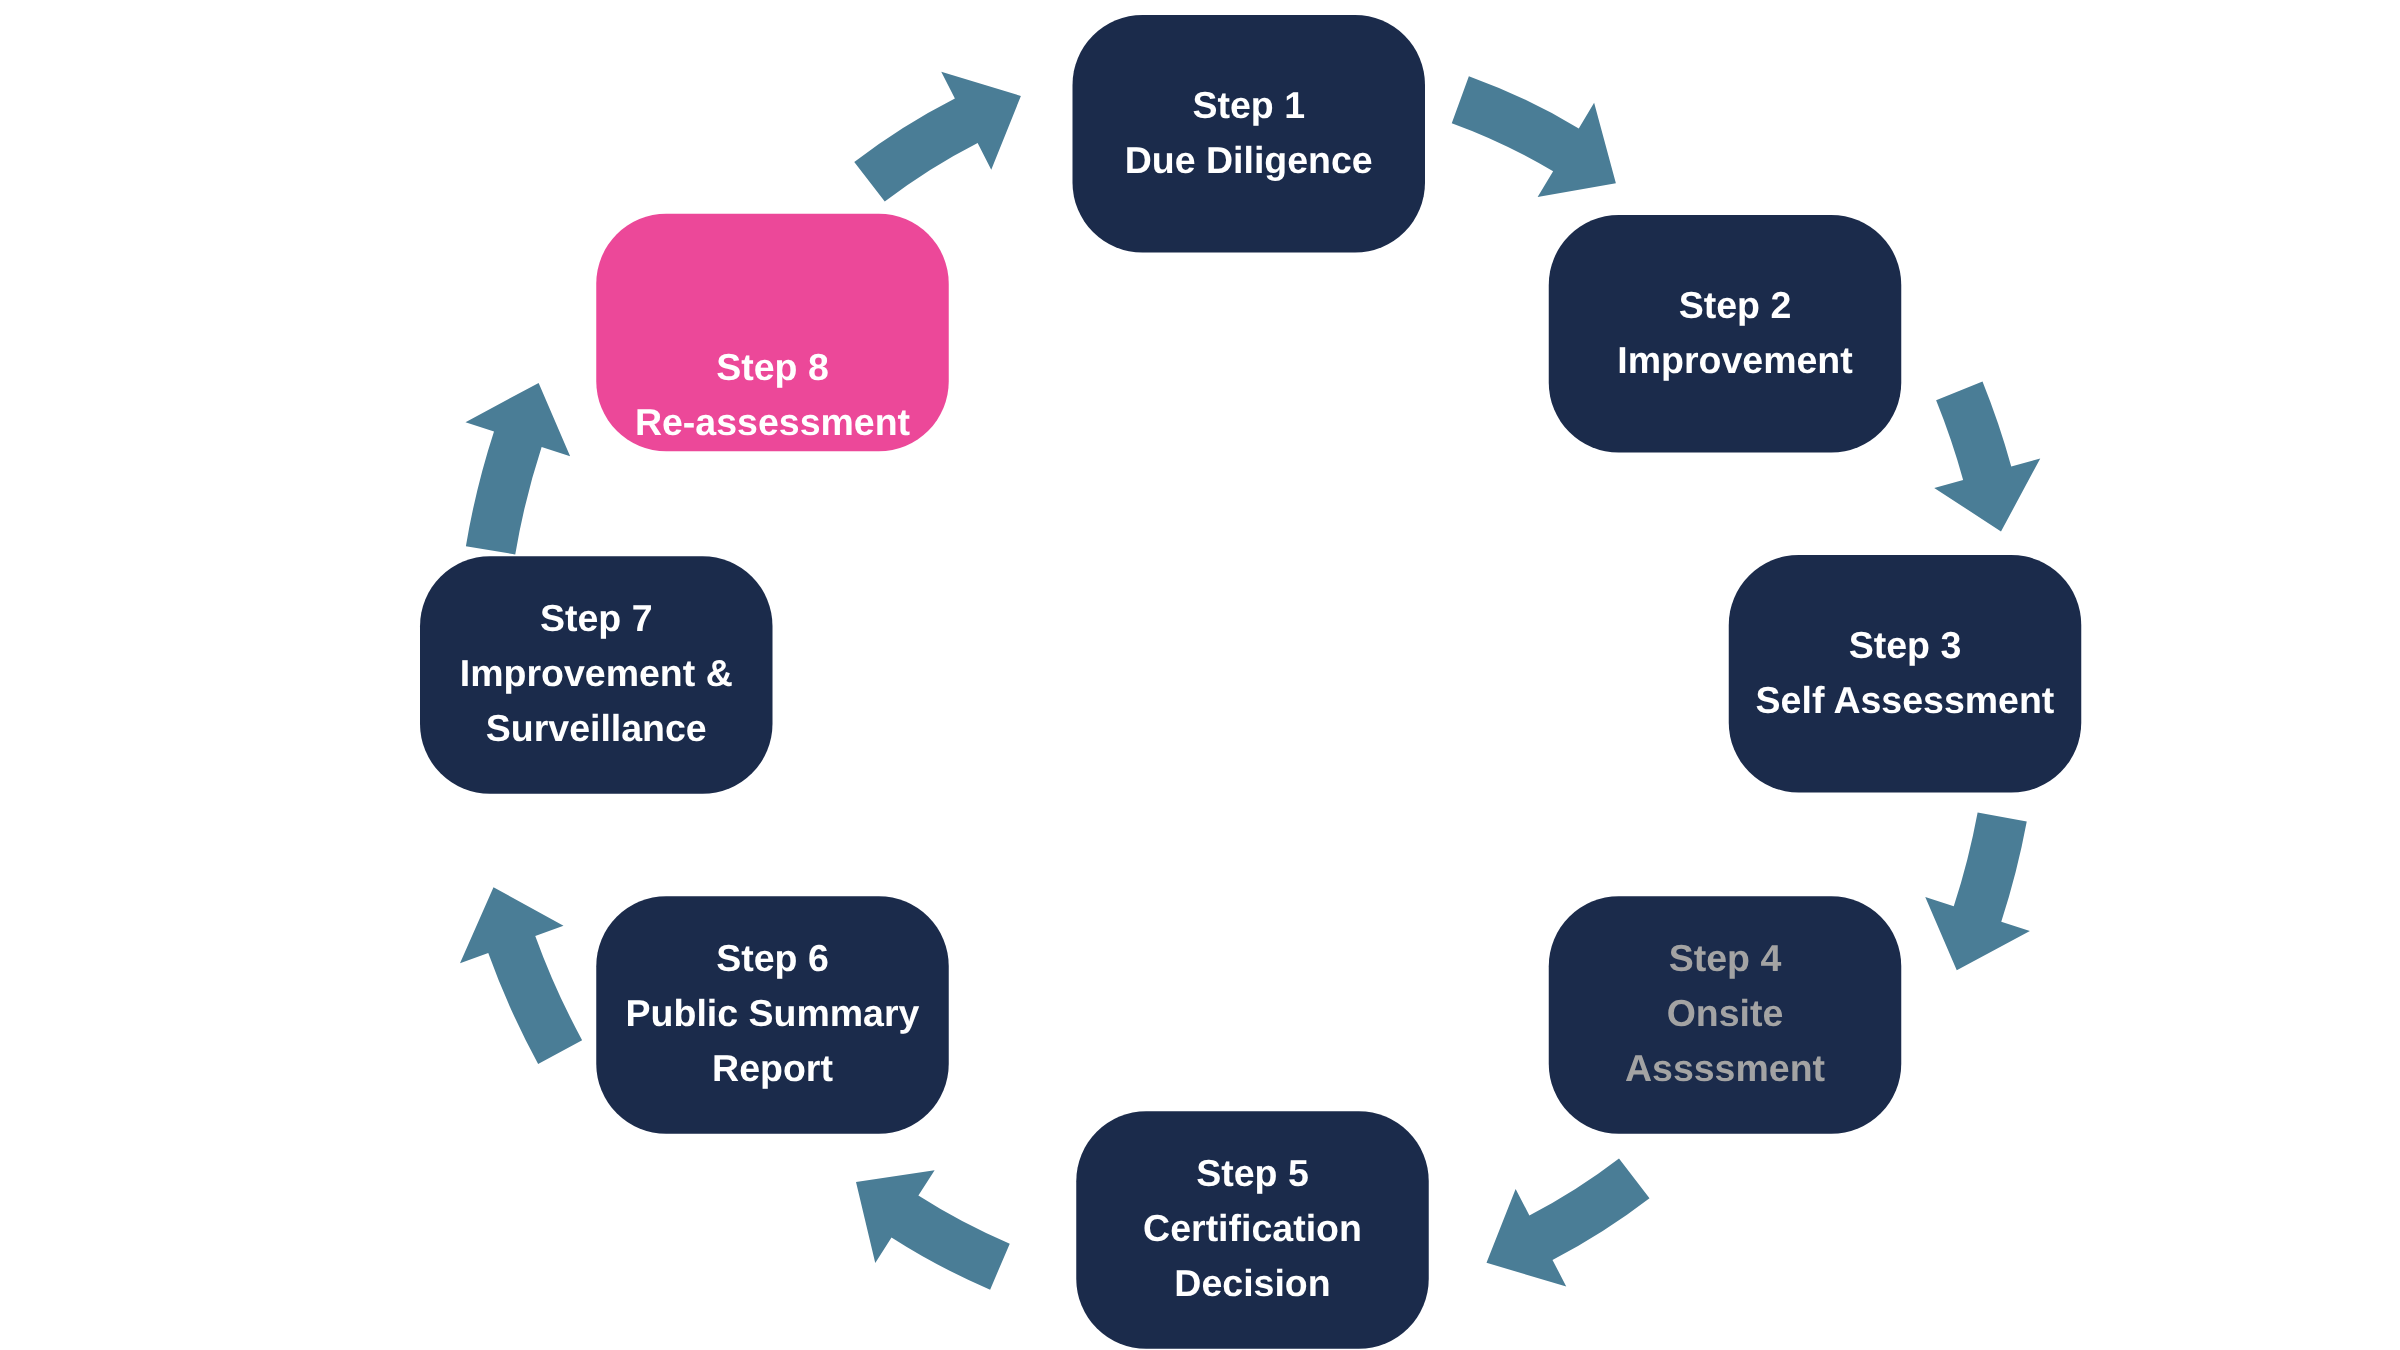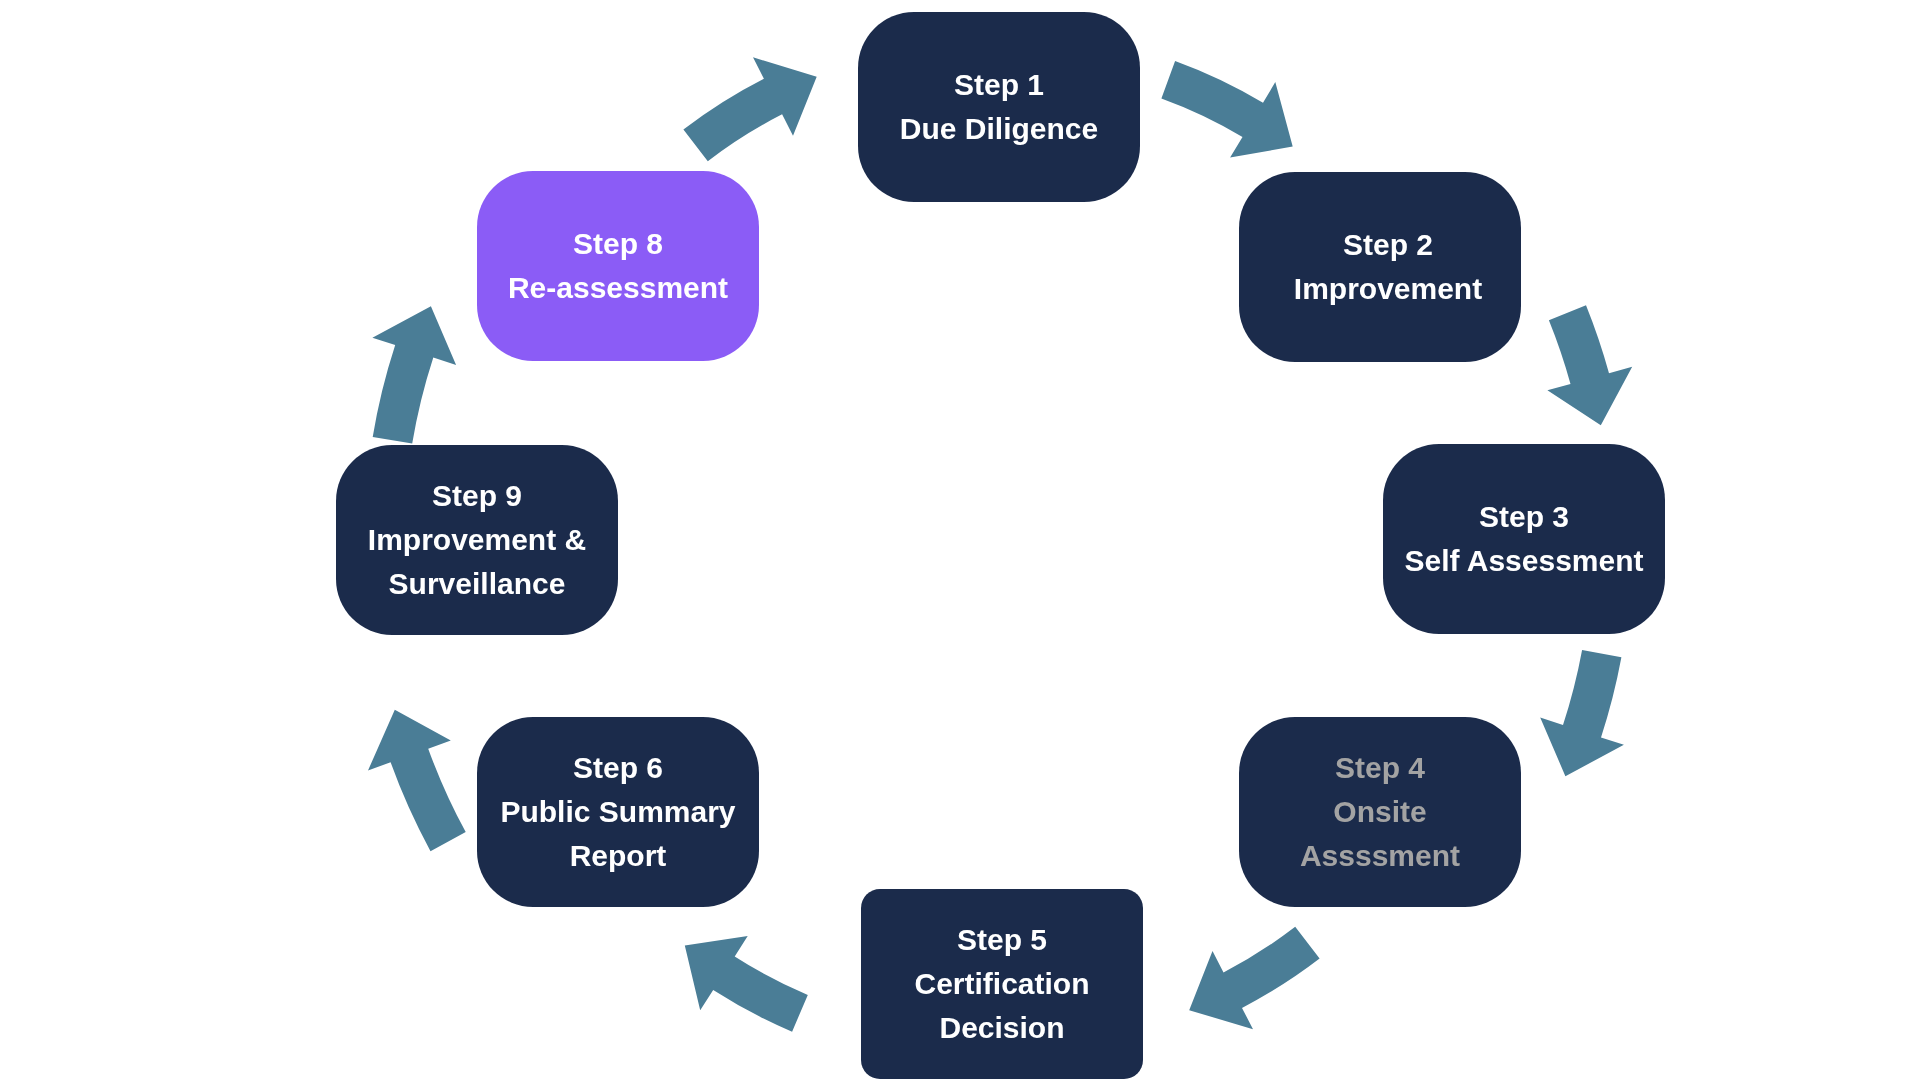--- a/index.html
+++ b/index.html
@@ -89,36 +89,36 @@
     <div class="step-line">Step 3</div>
     <div class="step-line">Self Assessment</div>
   </div>
 
   <div class="step-box pos-4" style="background: rgb(27, 43, 75); color: #a3a3a3;">
     <div class="step-line">Step 4</div>
     <div class="step-line">Onsite</div>
     <div class="step-line">Assssment</div>
   </div>
 
-  <div class="step-box pos-5" style="background: rgb(27, 43, 75); color: rgb(255, 255, 255); border-radius: 19px;">
+  <div class="step-box pos-5" style="background: rgb(27, 43, 75); color: rgb(255, 255, 255);">
     <div class="step-line">Step 5</div>
     <div class="step-line">Certification</div>
     <div class="step-line">Decision</div>
   </div>
 
   <div class="step-box pos-6" style="background: rgb(27, 43, 75); color: rgb(255, 255, 255);">
     <div class="step-line">Step 6</div>
     <div class="step-line">Public Summary</div>
     <div class="step-line">Report</div>
   </div>
 
   <div class="step-box pos-7" style="background: rgb(27, 43, 75); color: rgb(255, 255, 255);">
-    <div class="step-line">Step 9</div>
+    <div class="step-line">Step 7</div>
     <div class="step-line">Improvement &amp;</div>
     <div class="step-line">Surveillance</div>
   </div>
 
-  <div class="step-box pos-8" style="background: #8b5cf6; color: rgb(255, 255, 255);">
+  <div class="step-box pos-8" style="background: #ec4899; color: rgb(255, 255, 255); justify-content: flex-end;">
     <div class="step-line">Step 8</div>
     <div class="step-line">Re-assessment</div>
   </div>
 
 </div>
 
 </body></html>

